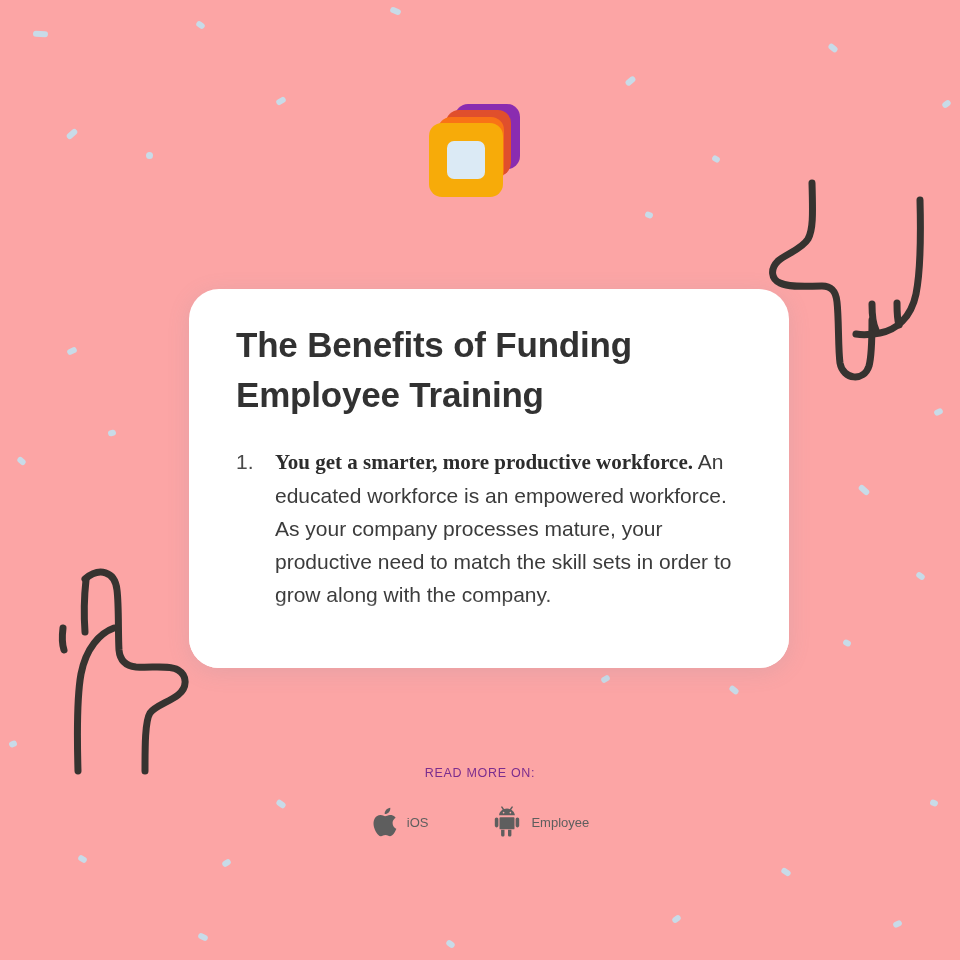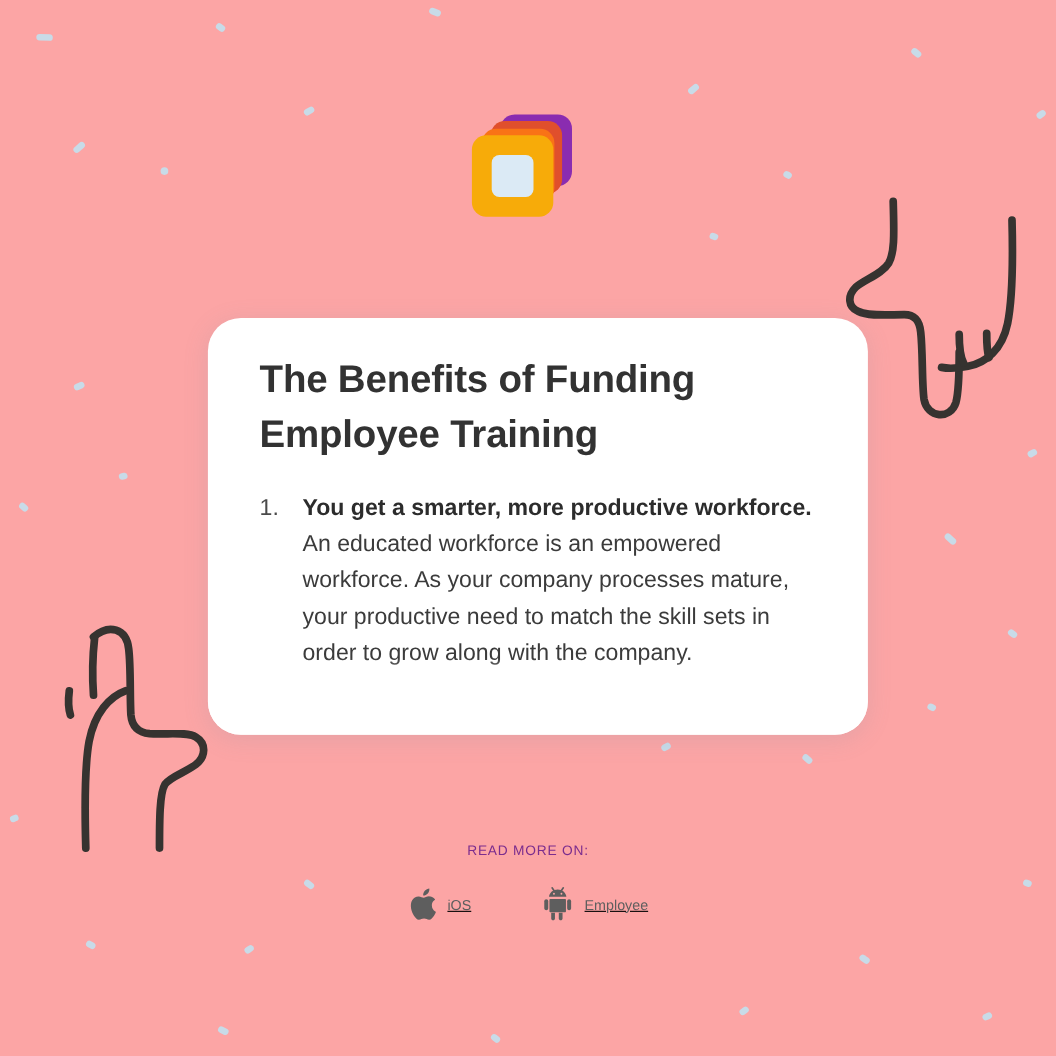--- a/index.html
+++ b/index.html
@@ -106,21 +106,21 @@
     color: #3b3b3b;
   }
   .list-marker {
     position: absolute;
     left: 0;
     top: 0;
     font-size: 21px;
     line-height: 33px;
     color: #4a4a4a;
   }
-  .lead { font-weight: bold; color: #2c2c2c; }
+  .lead { font-weight: bold; color: #2c2c2c; font-family: Liberation Serif, serif; }
   .fade-mask {
     position: absolute;
     left: 0;
     right: 0;
     bottom: 0;
     height: 70px;
     background: linear-gradient(to bottom, rgba(255,255,255,0) 0%, rgba(255,255,255,0.72) 42%, #ffffff 80%);
     pointer-events: none;
   }
 
@@ -148,21 +148,20 @@
   .wordmark .brand { font-weight: bold; }
   .wordmark .dot { color: #7b2d8e; font-weight: bold; }
   .wordmark .tld { font-weight: normal; color: #3a3a3a; }
 
   .stores {
     margin-top: 26px;
     display: flex;
     justify-content: center;
     align-items: center;
     gap: 64px;
-    text-decoration: underline;
   }
   .store {
     display: flex;
     align-items: center;
     gap: 9px;
   }
   .store-label {
     font-size: 13px;
     color: #5e5e5e;
   }

